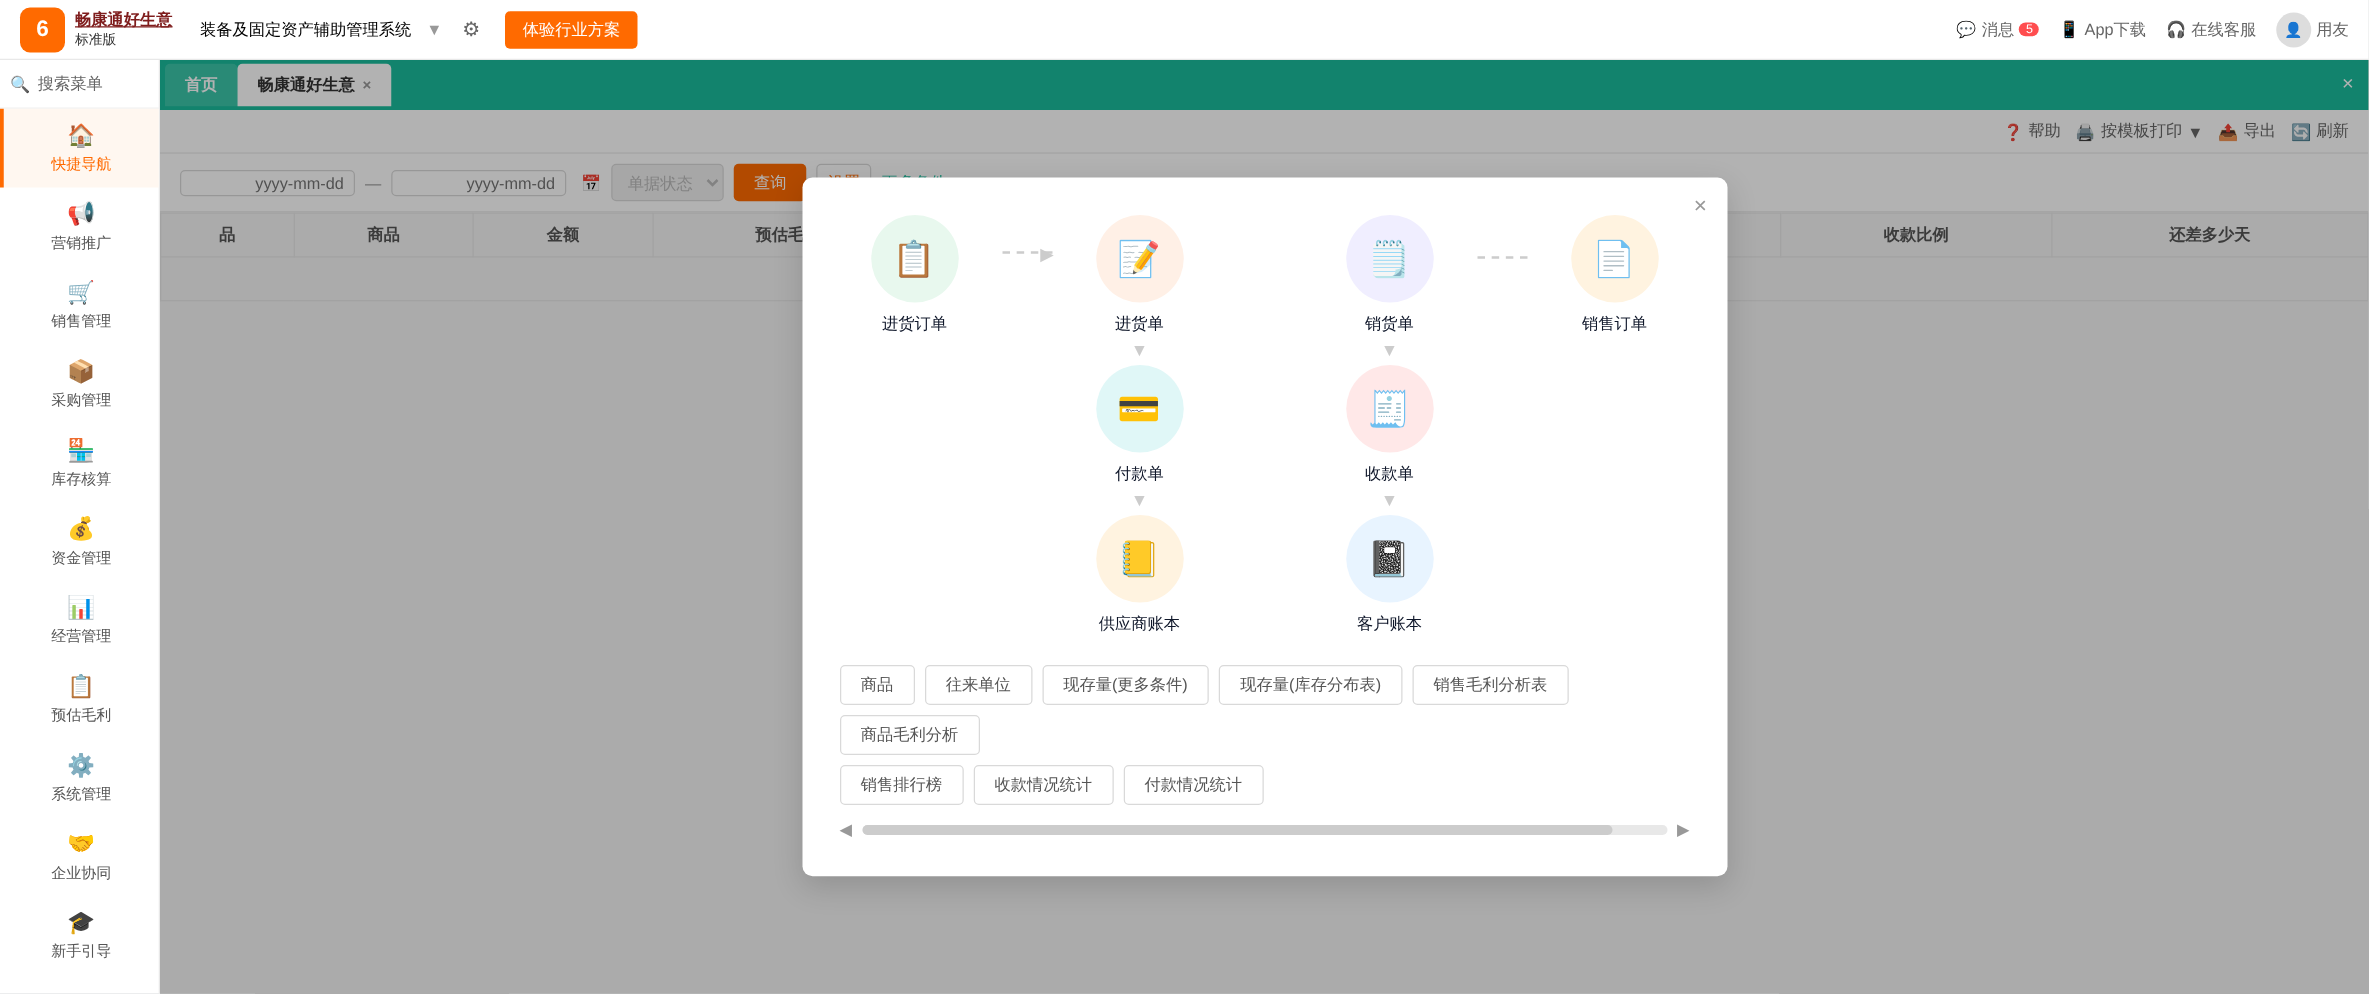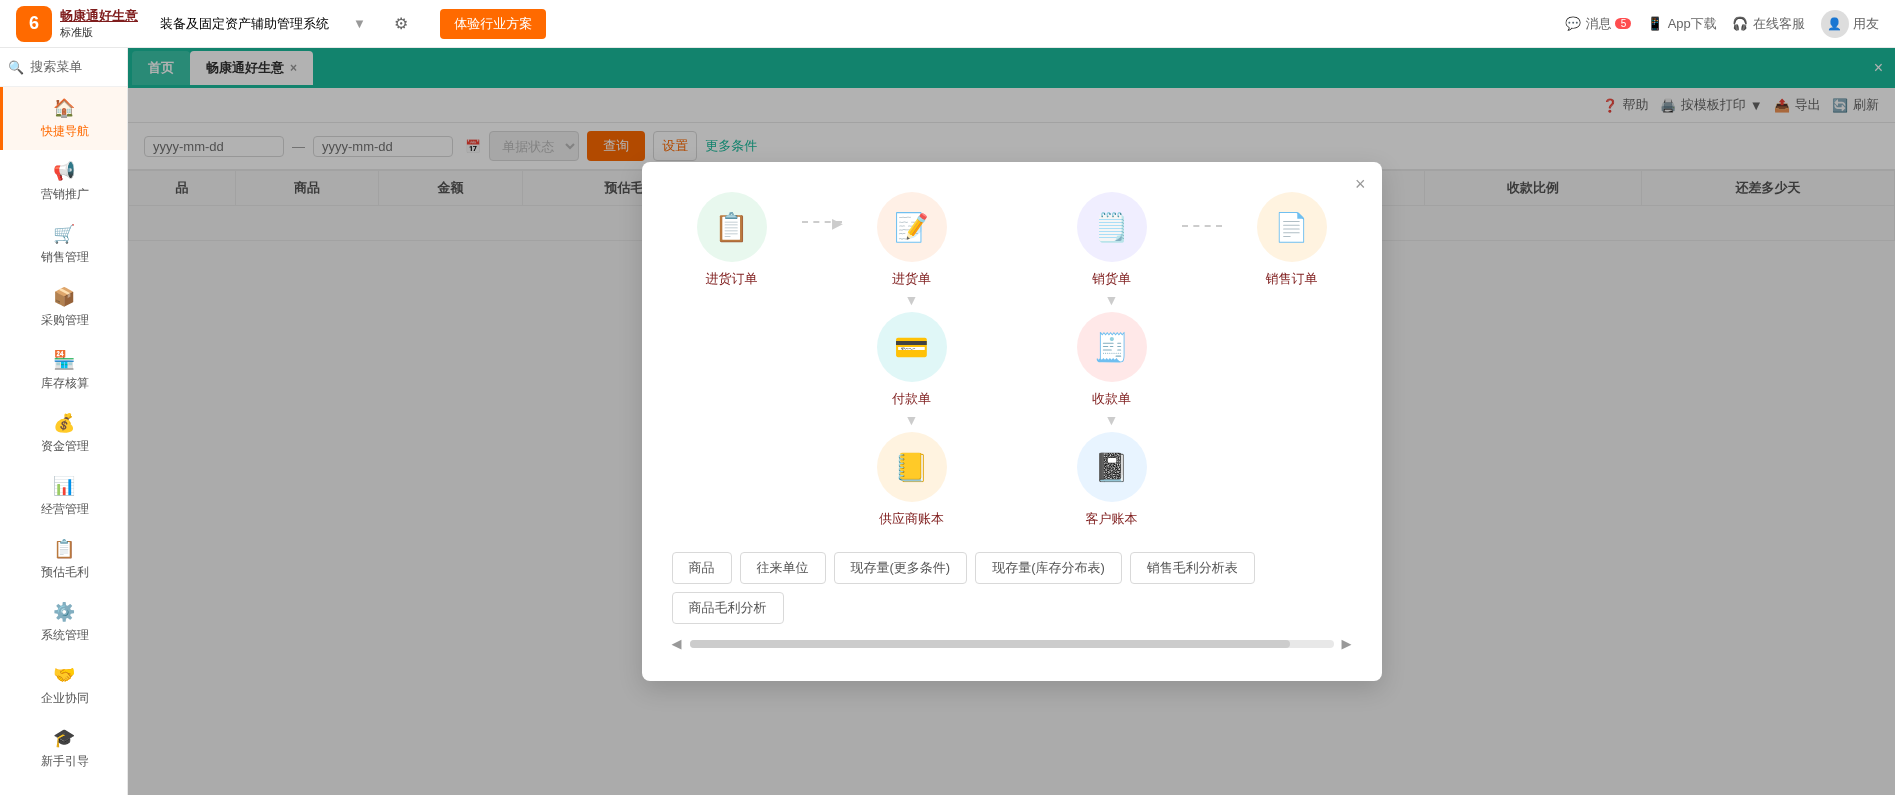--- a/index.html
+++ b/index.html
@@ -10,21 +10,21 @@
     .top-bar { height: 48px; background: #fff; display: flex; align-items: center; padding: 0 16px; border-bottom: 1px solid #e8e8e8; flex-shrink: 0; }
     .main-area { display: flex; flex: 1; overflow: hidden; }
     .sidebar { width: 128px; background: #fff; border-right: 1px solid #e8e8e8; flex-shrink: 0; display: flex; flex-direction: column; }
     .content-area { flex: 1; display: flex; flex-direction: column; overflow: hidden; background: #f5f5f5; }
 
     
     .logo-area { display: flex; align-items: center; gap: 8px; width: 128px; }
     .logo-icon { width: 36px; height: 36px; background: #ff6a00; border-radius: 8px; display: flex; align-items: center; justify-content: center; color: white; font-size: 18px; font-weight: bold; }
     .logo-text { font-size: 11px; color: #333; line-height: 1.3; }
     .logo-text .line1 { color: #7f1d1d; font-weight: bold; font-size: 13px; text-decoration: underline; }
-    .system-name { display: flex; align-items: center; gap: 20px; margin-left: 0; padding-left: 16px; }
+    .system-name { display: flex; align-items: center; gap: 8px; margin-left: 0; padding-left: 16px; }
     .system-dropdown { color: #999; cursor: pointer; margin-left: 4px; }
     .gear-btn { color: #666; cursor: pointer; margin-left: 8px; font-size: 16px; }
     .experience-btn { background: #ff6a00; color: white; border: none; border-radius: 4px; padding: 6px 14px; cursor: pointer; font-size: 13px; margin-left: 12px; }
     .top-right { margin-left: auto; display: flex; align-items: center; gap: 16px; color: #666; font-size: 13px; }
     .top-right-item { display: flex; align-items: center; gap: 4px; cursor: pointer; }
     .badge { background: #ff4d4f; color: white; border-radius: 10px; font-size: 10px; padding: 0 5px; min-width: 16px; text-align: center; }
     .user-avatar { width: 28px; height: 28px; background: #ddd; border-radius: 50%; display: flex; align-items: center; justify-content: center; font-size: 12px; color: #666; }
 
     
     .sidebar-search { padding: 10px 8px; display: flex; align-items: center; gap: 6px; color: #666; cursor: pointer; font-size: 13px; border-bottom: 1px solid #f0f0f0; }
@@ -38,21 +38,21 @@
     .tab.home { background: rgba(255,255,255,0.15); color: white; }
     .tab.active-tab { background: white; color: #333; }
     .tab .close-btn { color: #999; font-size: 12px; cursor: pointer; }
 
     
     .toolbar { display: flex; align-items: center; justify-content: flex-end; padding: 8px 16px; background: white; border-bottom: 1px solid #e8e8e8; gap: 12px; flex-shrink: 0; }
     .toolbar-btn { display: flex; align-items: center; gap: 4px; color: #666; cursor: pointer; font-size: 13px; }
 
     
     .filter-bar { display: flex; align-items: center; padding: 8px 16px; background: white; border-bottom: 1px solid #e8e8e8; gap: 8px; flex-shrink: 0; }
-    .filter-input { border: 1px solid #d9d9d9; border-radius: 4px; padding: 4px 8px; font-size: 13px; height: 21px; color: #be185d; }
+    .filter-input { border: 1px solid #d9d9d9; border-radius: 4px; padding: 4px 8px; font-size: 13px; height: 21px; color: #be185d; text-align: right; }
     .filter-input.date { width: 140px; }
     .status-select { border: 1px solid #d9d9d9; border-radius: 4px; padding: 4px 8px; font-size: 13px; height: 30px; min-width: 80px; color: #bbb; }
     .query-btn { background: #ff6a00; color: white; border: none; border-radius: 4px; padding: 4px 16px; cursor: pointer; height: 30px; font-size: 13px; }
     .setting-btn { border: 1px solid #d9d9d9; background: white; border-radius: 4px; padding: 4px 8px; cursor: pointer; height: 30px; font-size: 13px; color: #ff6a00; }
     .more-conditions { color: #1abc9c; cursor: pointer; font-size: 13px; }
 
     
     .table-area { flex: 1; overflow: auto; }
     .data-table { width: 100%; border-collapse: collapse; }
     .data-table th { background: #f5f5f5; border: 1px solid #e8e8e8; padding: 8px 12px; font-size: 13px; color: #555; white-space: nowrap; text-align: center; }
@@ -61,21 +61,21 @@
 
     
     .modal-overlay { position: absolute; top: 0; left: 0; right: 0; bottom: 0; background: rgba(0,0,0,0.3); z-index: 100; display: flex; align-items: center; justify-content: center; }
     .modal { background: white; border-radius: 8px; width: 740px; max-height: 560px; overflow-y: auto; padding: 30px; position: relative; box-shadow: 0 8px 24px rgba(0,0,0,0.15); }
     .modal-close { position: absolute; top: 12px; right: 16px; font-size: 18px; color: #999; cursor: pointer; }
 
     
     .flow-section { margin-bottom: 24px; }
     .flow-node { display: flex; flex-direction: column; align-items: center; gap: 8px; width: 120px; }
     .flow-circle { width: 70px; height: 70px; border-radius: 50%; display: flex; align-items: center; justify-content: center; font-size: 28px; cursor: pointer; }
-    .flow-label { font-size: 13px; color: #7f1d1d; text-align: right; }
+    .flow-label { font-size: 13px; color: #0f172a; text-align: right; }
 
     
     .circle-green { background: #e8f8ee; color: #4caf7d; }
     .circle-orange-light { background: #fff0e6; color: #ff6a00; }
     .circle-purple { background: #f0eeff; color: #7c6bde; }
     .circle-teal { background: #e0f7f7; color: #1abc9c; }
     .circle-red { background: #ffe8e8; color: #e84c3d; }
     .circle-orange2 { background: #fff3e0; color: #f5a623; }
     .circle-blue { background: #e8f4ff; color: #4a90d9; }
 
@@ -367,20 +367,25 @@
 
       <div class="common-func">
         <div class="func-btn-row">
           <button class="func-btn">商品</button>
           <button class="func-btn">往来单位</button>
           <button class="func-btn">现存量(更多条件)</button>
           <button class="func-btn">现存量(库存分布表)</button>
           <button class="func-btn">销售毛利分析表</button>
           <button class="func-btn">商品毛利分析</button>
         </div>
+        <div class="func-btn-row">
+          <button class="func-btn">销售排行榜</button>
+          <button class="func-btn">收款情况统计</button>
+          <button class="func-btn">付款情况统计</button>
+        </div>
       </div>
 
       <div class="scroll-bar-area">
         <span class="scroll-arrow">◀</span>
         <div class="scroll-track">
           <div class="scroll-thumb"></div>
         </div>
         <span class="scroll-arrow">▶</span>
       </div>
     </div>

